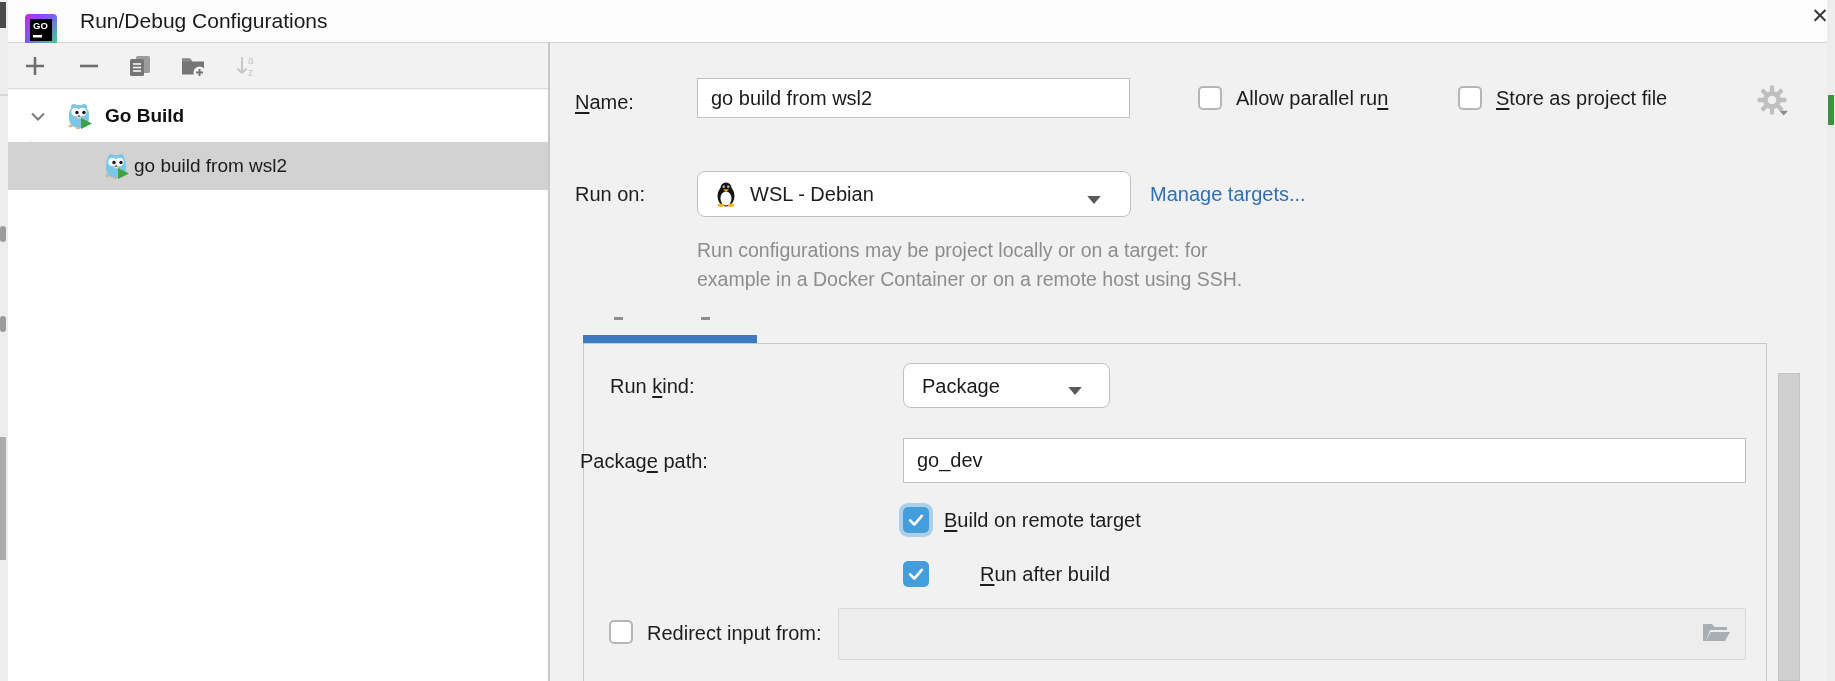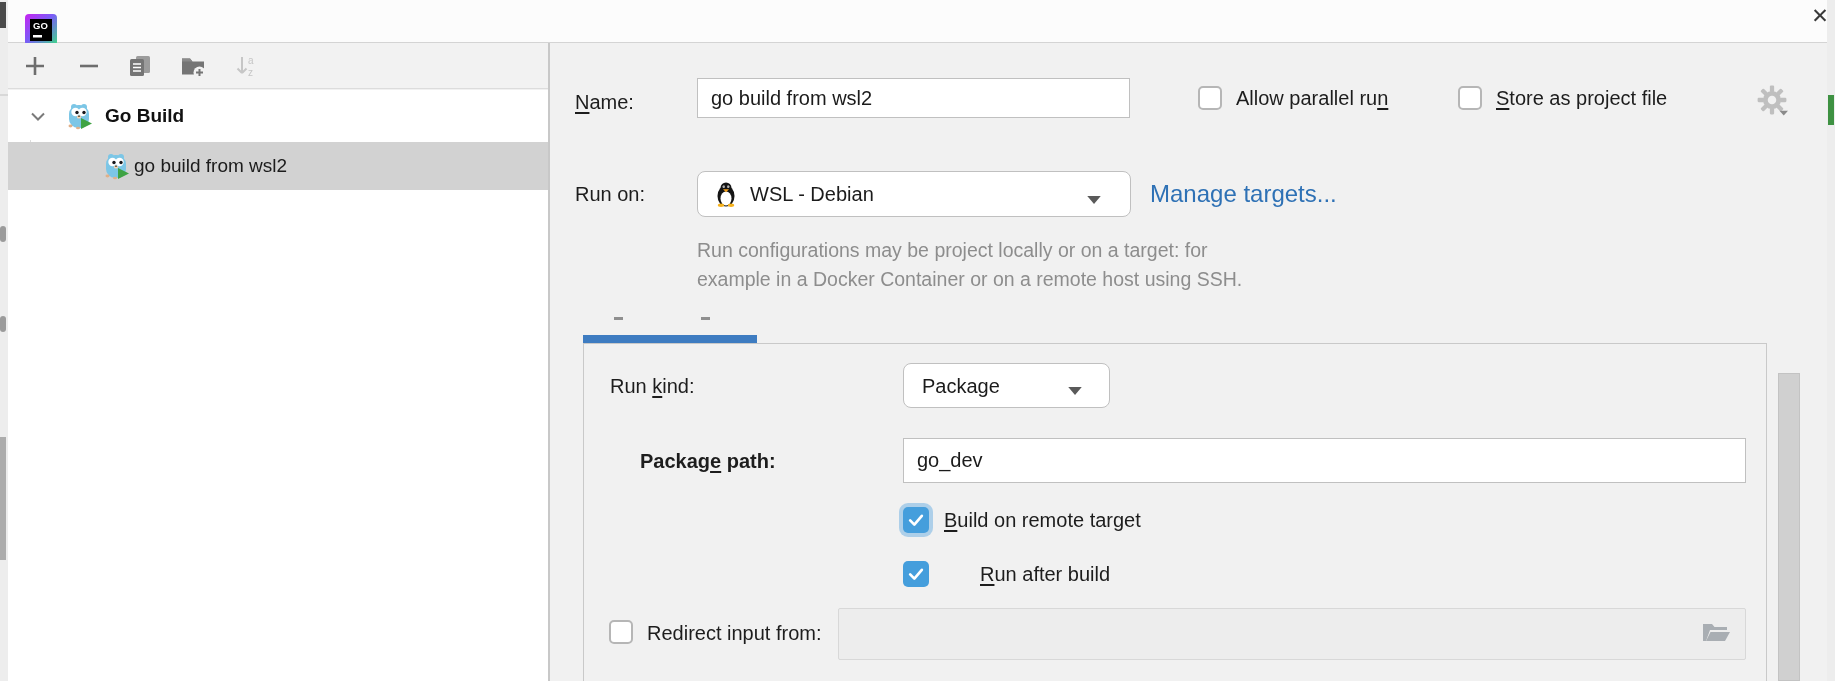--- a/index.html
+++ b/index.html
@@ -24,21 +24,21 @@
   .tree-child-label { left:126px; top:0; height:48px; line-height:48px; font-size:19px; color:#1c1c1c; }
   .tree-guide { left:30px; top:140px; width:1px; height:50px; background:#dcdcdc; }
   .v-divider { left:548px; top:43px; width:2px; height:638px; background:#c8c8c8; }
 
   
   .field-label { font-size:20px; height:28px; line-height:28px; color:#1d1d1d; }
   .mn { text-decoration:underline; text-underline-offset:3px; }
   input.text-field { position:absolute; border:1px solid #c0c0c0; background:#fff; font-family:"Liberation Sans","DejaVu Sans",sans-serif; font-size:20px; color:#1b1b1b; padding:0 13px; outline:none; }
   .combo { position:absolute; background:#fff; border:1px solid #c0c0c0; border-radius:8px; }
   .combo-text { position:absolute; font-size:20px; line-height:44px; color:#1b1b1b; }
-  .link { color:#2e71b5; font-size:24px; height:28px; line-height:28px; cursor:pointer; }
+  .link { color:#2e71b5; font-size:20px; height:28px; line-height:28px; cursor:pointer; }
   .help { color:#8d8d8d; font-size:19.5px; height:26px; line-height:26px; }
   .tab-dash { height:3px; width:9px; background:#8f8f8f; top:317px; }
   .tab-indicator { left:583px; top:335px; width:174px; height:8px; background:#3e7cc1; }
   .inner-panel { left:583px; top:343px; width:1184px; height:338px; border:1px solid #c9c9c9; border-bottom:none; background:#f1f1f1; }
 
   
   .cb { position:absolute; width:24px; height:24px; border-radius:5px; }
   .cb.unchecked { background:#fff; border:2px solid #b6b6b6; }
   .cb.checked { background:#459edc; }
   .cb.lg { width:26px; height:26px; }
@@ -73,20 +73,21 @@
             <stop offset="0.45" stop-color="#7a5cf7"></stop>
             <stop offset="1" stop-color="#3bdd82"></stop>
       </linearGradient>
         </defs>
       <rect width="32" height="32" rx="4" fill="url(#glg)"></rect>
       <rect x="5" y="5" width="22" height="22" fill="#000"></rect>
       <text x="8" y="15" font-size="9.5" font-weight="bold" fill="#fff" font-family="Liberation Sans">GO</text>
       <rect x="8" y="21" width="9" height="2.5" fill="#fff"></rect>
     </svg>
   </span>
+  <div class="abs title-text nowrap">Run/Debug Configurations</div>
   <div class="abs close-btn">✕</div>
 </div>
 
 <div class="abs toolbar">
   <span class="tool-btn" style="left:14px;">
     <svg width="26" height="26" viewBox="0 0 26 26" stroke="#6e6e6e" stroke-width="2.6" fill="none">
         <path d="M13 4v18M4 13h18"></path>
       </svg>
   </span>
   <span class="tool-btn" style="left:68px;">
@@ -229,21 +230,21 @@
 <div class="abs field-label nowrap" style="left:610px;top:372px;"><span>Run </span><span class="mn">k</span><span>ind:</span></div>
 <div class="combo" style="left:903px;top:363px;width:207px;height:45px;">
   <span class="combo-text nowrap" style="left:18px;top:0;">Package</span>
   <span class="abs" style="left:164px;top:18px;">
     <svg width="14" height="9" viewBox="0 0 12 8">
         <polygon points="0,0 12,0 6,7" fill="#5a5a5a"></polygon>
       </svg>
   </span>
 </div>
 
-<div class="abs field-label nowrap" style="left:640px;top:447px;font-weight:bold;"><span>Packag</span><span class="mn">e</span><span> path:</span></div>
+<div class="abs field-label nowrap" style="left:580px;top:447px;"><span>Packag</span><span class="mn">e</span><span> path:</span></div>
 <input class="text-field" style="left: 903px; top: 438px; width: 843px; height: 45px;" value="go_dev">
 
 <div class="cb checked lg focus-halo abs" style="left:903px;top:507px;">
   <svg width="20" height="20" viewBox="0 0 24 24" fill="none" stroke="#fff" stroke-width="3.2" stroke-linecap="round" stroke-linejoin="round">
       <path d="M5 12.5l5 5L19 7"></path>
     </svg>
 </div>
 <div class="abs field-label nowrap" style="left:944px;top:506px;"><span></span><span class="mn">B</span><span>uild on remote target</span></div>
 
 <div class="cb checked lg abs" style="left:903px;top:561px;">

